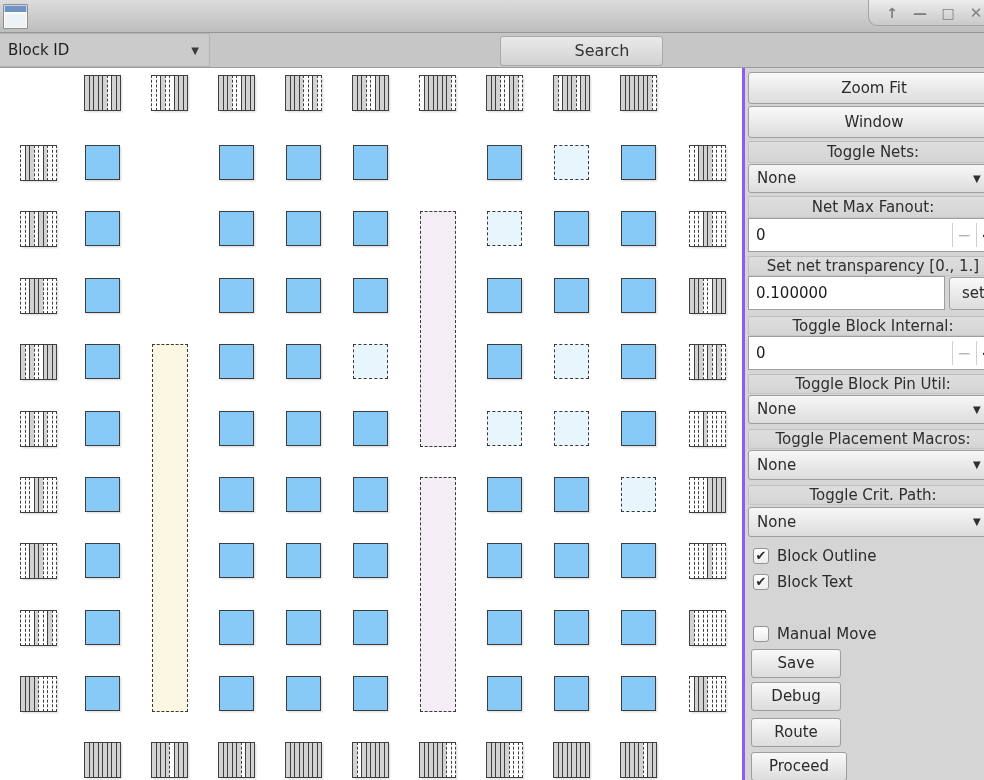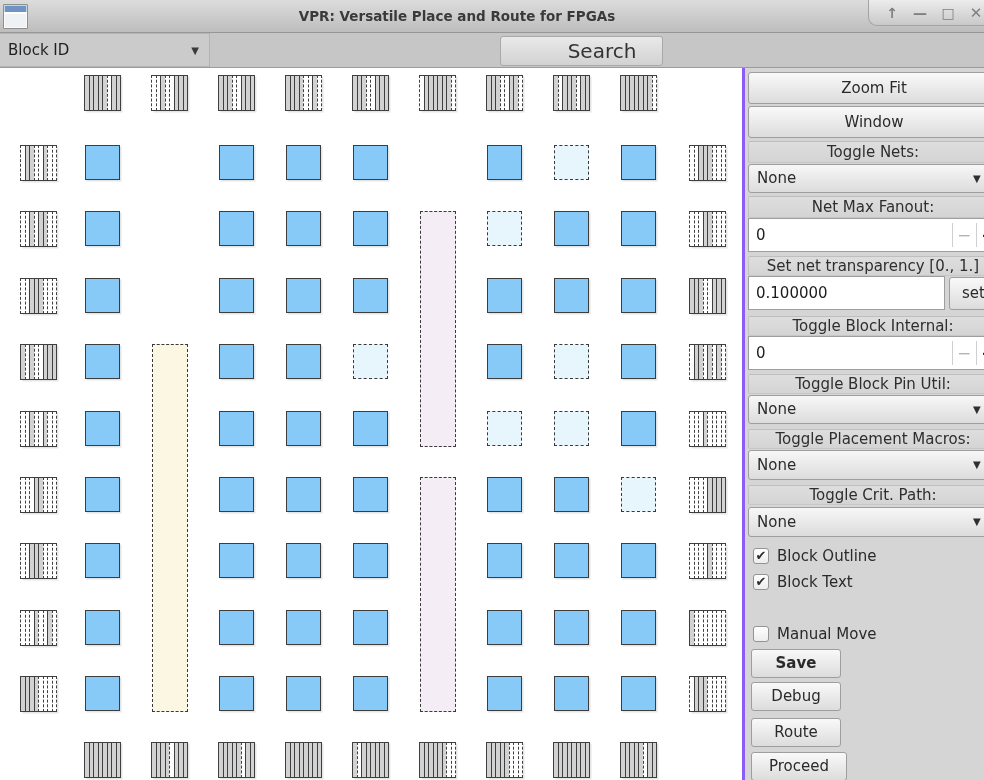--- a/index.html
+++ b/index.html
@@ -30,21 +30,21 @@
   .blockid-combo .val { position:absolute; left:8px; top:0; line-height:33px; font-size:15px; color:#1f1f1f; }
   .blockid-combo .arrow { position:absolute; right:10px; top:0; line-height:33px; font-size:10px; color:#3a3a3a; }
   .search-entry { position:absolute; left:215px; top:3px; width:282px; height:28px;
     background:#fff; border:1px solid #a9a9a9; border-radius:4px; }
   .search-entry svg { position:absolute; left:8px; top:6px; }
   .search-entry input { position:absolute; left:30px; top:1px; width:245px; height:24px;
     border:none; outline:none; font-family:"DejaVu Sans",sans-serif; font-size:15px; color:#1f1f1f; background:transparent; }
   .search-entry input::placeholder { color:#8a8a8a; }
   .search-btn { position:absolute; left:500px; top:3px; width:163px; height:30px;
     background:linear-gradient(#e9e9e9,#d2d2d2); border:1px solid #a9a9a9; border-radius:3px;
-    text-align:center; line-height:28px; font-size:20px; color:#333;padding-left:41px; }
+    text-align:center; line-height:28px; font-size:16px; color:#333;padding-left:41px; }
 
   
   .canvas { position:absolute; left:0; top:68px; width:742px; height:712px; background:#fff; }
   .canvas > div { position:absolute; }
   .clb-block { background:#87caf8; border:1.5px solid #3d3d3d; box-shadow:1.5px 1.5px 0 rgba(0,0,0,.10); }
   .empty-block { background:#e7f5fd; border:1.5px dashed #3a3a3a; }
   .macro-block { border:1.6px dashed #3a3a3a; }
   .io-block { display:flex; box-shadow:1.5px 1.5px 0 rgba(0,0,0,.10); }
   .io-slot-filled { flex:1; background:#d2d2d2; border:1px solid #3f3f3f; margin-left:-1px; }
   .io-slot-empty  { flex:1; background:#fff;    border:1px dashed #3f3f3f; margin-left:-1px; }
@@ -77,21 +77,20 @@
   .cb-label { margin-left:8px; font-size:15px; color:#2a2a2a; }
   .small-btn { left:6px; width:90px; height:29px; line-height:27px; }
 </style>
 </head>
 <body>
 
 <div class="window">
 
   <div class="titlebar">
     <span class="app-icon"></span>
-    <div class="title">VPR: Versatile Place and Route for FPGAs</div>
     <div class="win-controls">
       <span class="wc">↑</span>
       <span class="wc">—</span>
       <span class="wc">□</span>
       <span class="wc close">✕</span>
     </div>
   </div>
 
   <div class="toolbar">
     <div class="blockid-combo">
@@ -587,18 +586,18 @@
         <span class="cb-label">Block Outline</span>
       </div>
       <div class="cb-row" style="top: 502px;">
         <span class="cb-box">✔</span>
         <span class="cb-label">Block Text</span>
       </div>
       <div class="cb-row" style="top: 554px;">
         <span class="cb-box"></span>
         <span class="cb-label">Manual Move</span>
       </div>
-      <div class="side-btn small-btn" style="top: 581px; font-weight: bold;">Save</div>
+      <div class="side-btn small-btn" style="top: 581px;">Save</div>
       <div class="side-btn small-btn" style="top: 614px;">Debug</div>
       <div class="side-btn small-btn" style="top: 650px;">Route</div>
       <div class="side-btn small-btn" style="top: 684px; width: 96px; text-align: center;">Proceed</div>
     </div>
 </div>
 
 </body></html>

